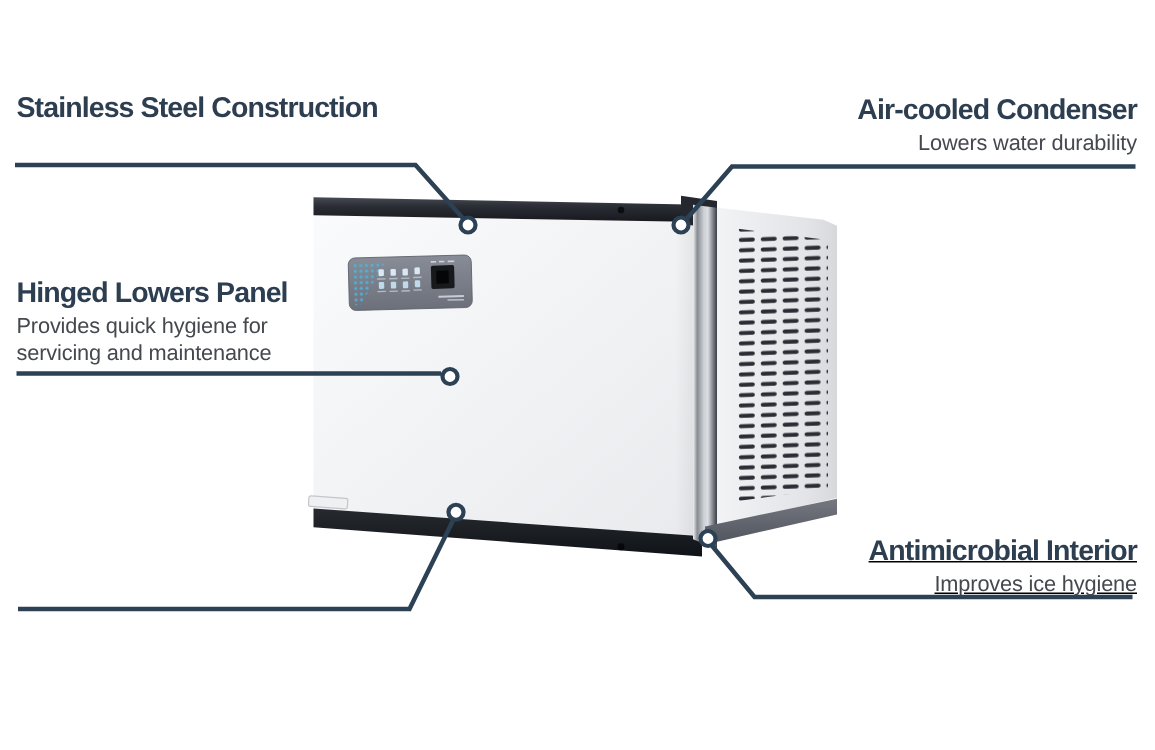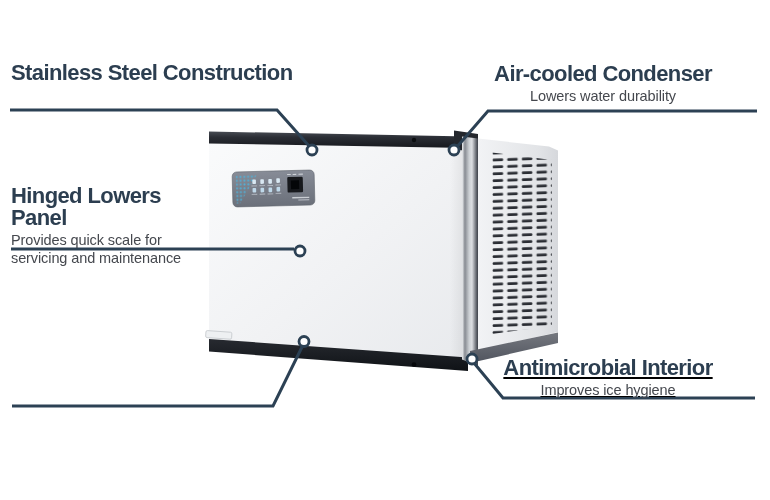--- a/index.html
+++ b/index.html
@@ -3,28 +3,28 @@
 <meta charset="utf-8">
 <style>
   html,body{margin:0;padding:0;background:#ffffff;}
   .stage{
     position:relative;width:770px;height:500px;overflow:hidden;background:#ffffff;
     font-family:"Liberation Sans", sans-serif;
   }
   .art{position:absolute;left:0;top:0;width:770px;height:500px;}
   .callout{position:absolute;}
   .callout h2{
-    margin:0;font-size:22px;line-height:22px;font-weight:700;
+    margin:0;font-size:19px;line-height:22px;font-weight:700;
     letter-spacing:-0.6px;color:#2c3e50;
   }
   .callout p{
     margin:2px 0 0 0;font-size:14.5px;line-height:18px;
     letter-spacing:-0.1px;color:#45484e;
   }
-  .co-right{text-align:center;}
+  .co-right{text-align:right;}
   .co-1{left:11px;top:62px;width:310px;}
   .co-2{right:12px;top:63px;width:310px;}
   .co-3{left:11px;top:185px;width:205px;}
   .co-4{left:11px;top:357px;width:300px;}
   .co-5{right:12px;top:357px;width:300px;text-decoration:underline;}
 </style>
 </head>
 <body>
 
 <div class="stage">
@@ -159,21 +159,21 @@
     <h2>Stainless Steel Construction</h2>
   </div>
 
   <div class="callout co-2 co-right">
     <h2>Air-cooled Condenser</h2>
     <p>Lowers water durability</p>
   </div>
 
   <div class="callout co-3">
     <h2>Hinged Lowers Panel</h2>
-    <p>Provides quick scale for servicing and maintenance</p>
+    <p>Provides quick hygiene for servicing and maintenance</p>
   </div>
 
 
   <div class="callout co-5 co-right">
     <h2>Antimicrobial Interior</h2>
     <p>Improves ice hygiene</p>
   </div>
 
 </div>
 

